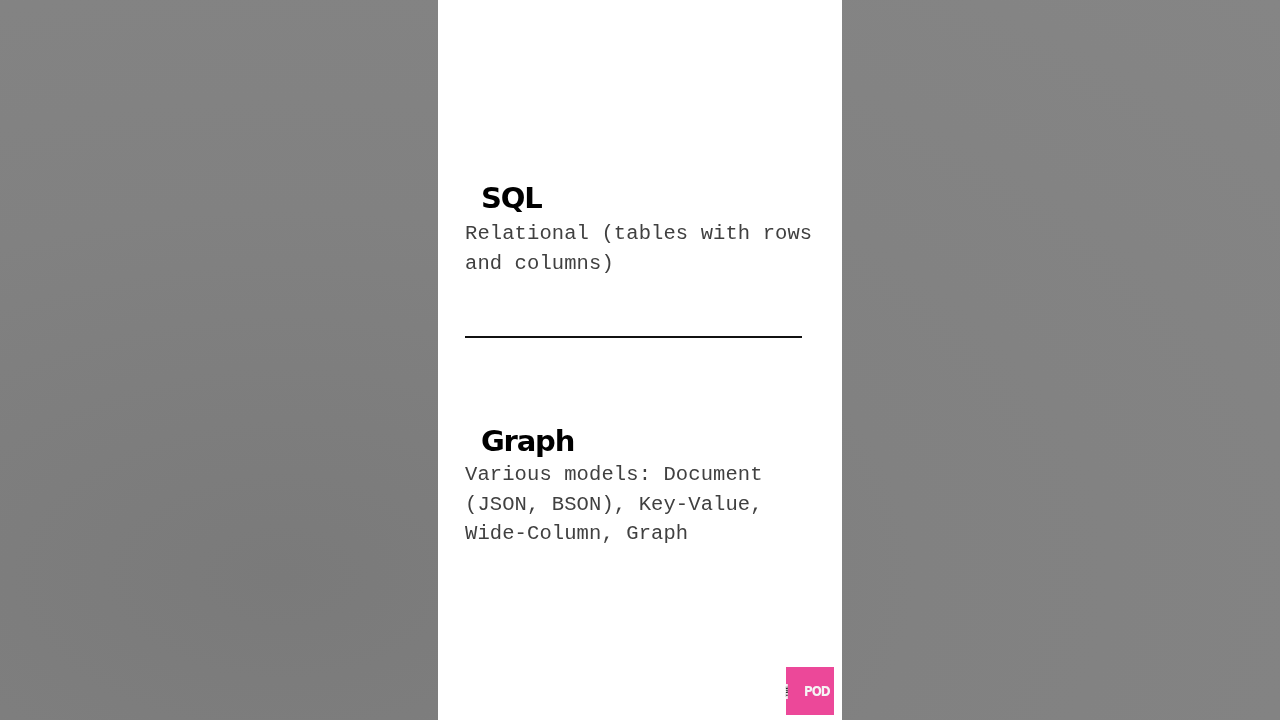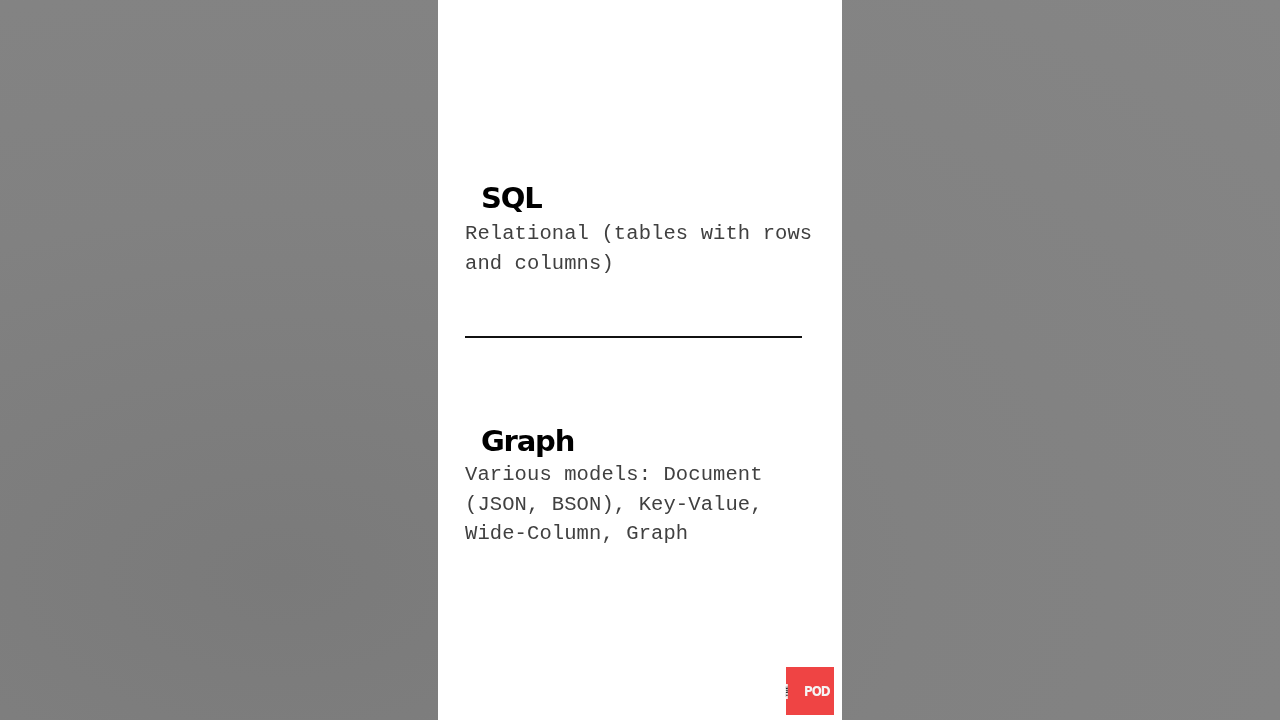--- a/index.html
+++ b/index.html
@@ -55,21 +55,21 @@
       width: 337px;
       height: 2px;
       background: #111111;
     }
     .logo {
       position: absolute;
       left: 348px;
       top: 667px;
       width: 48px;
       height: 48px;
-      background: #ef4444;
+      background: #ec4899;
       display: flex;
       align-items: center;
       justify-content: center;
       gap: 16px;
     }
     .logo-the {
       width: 8px;
       height: 15px;
       background: #f2f2f2;
       color: #262626;

